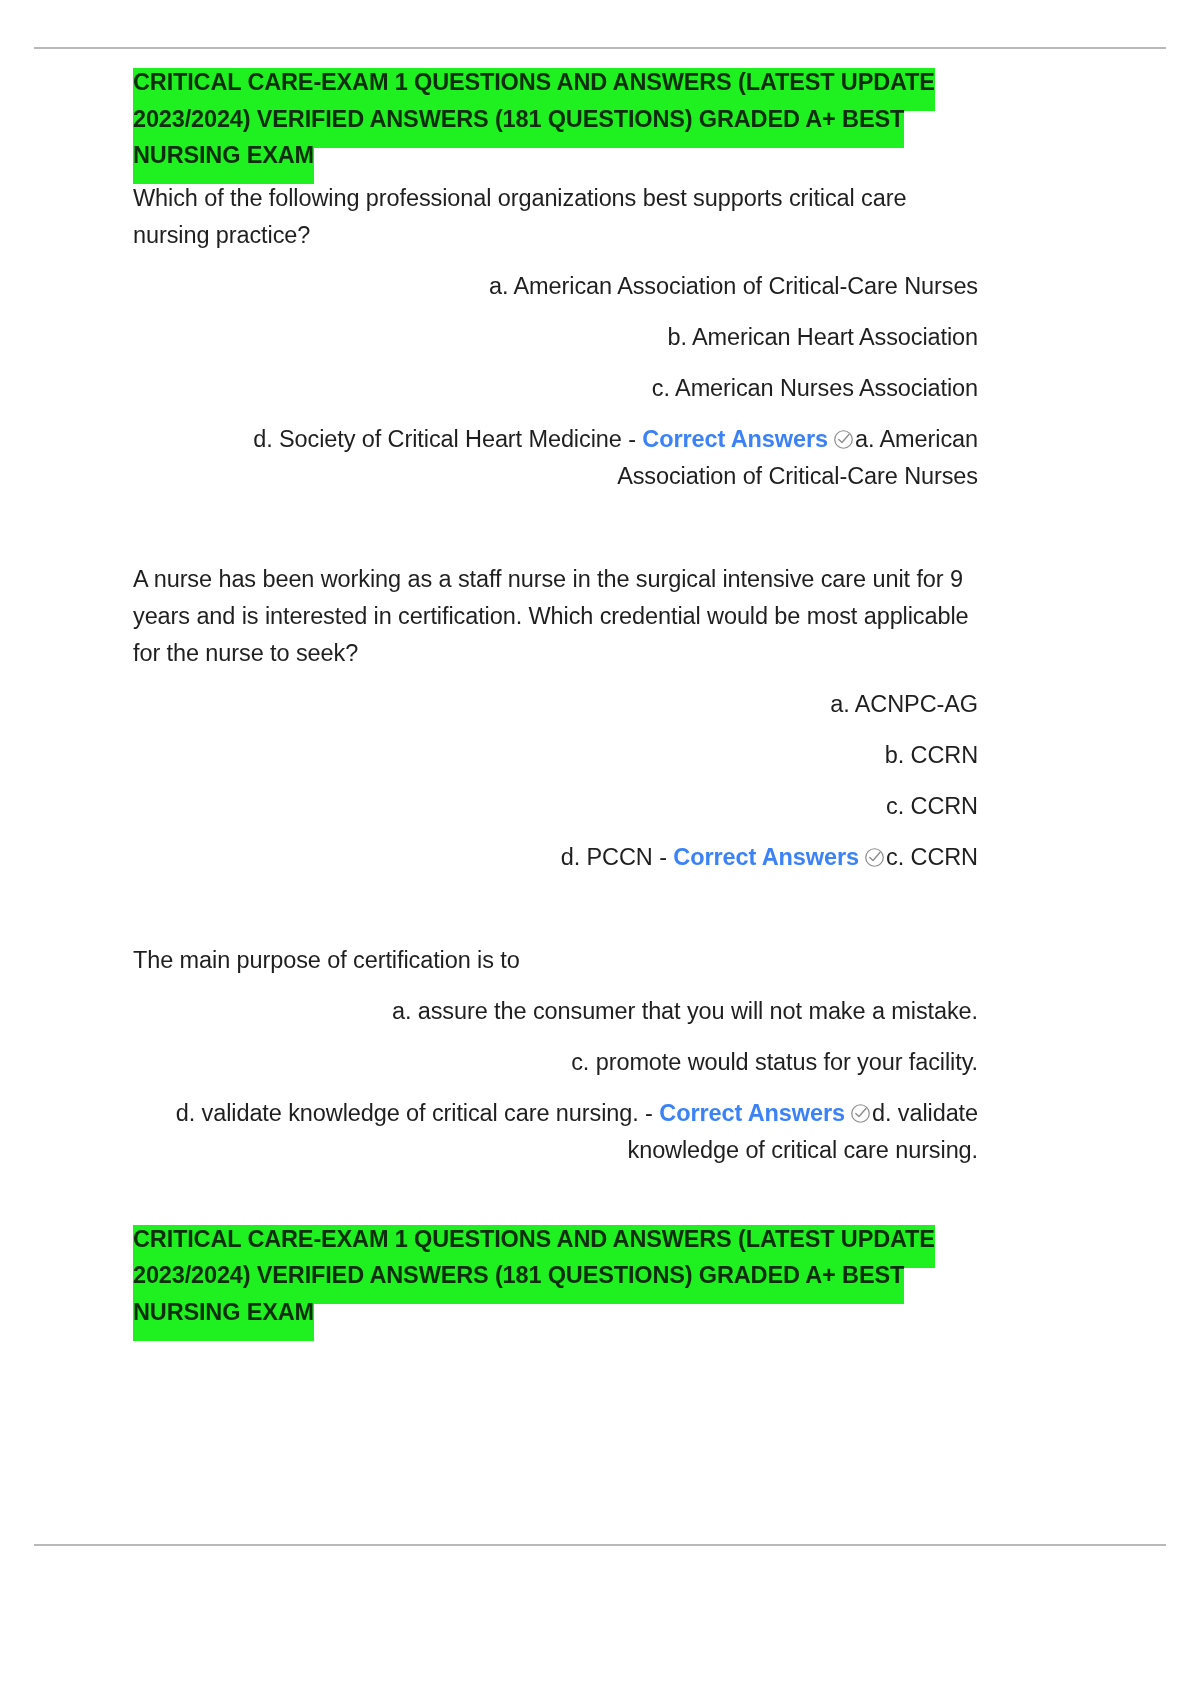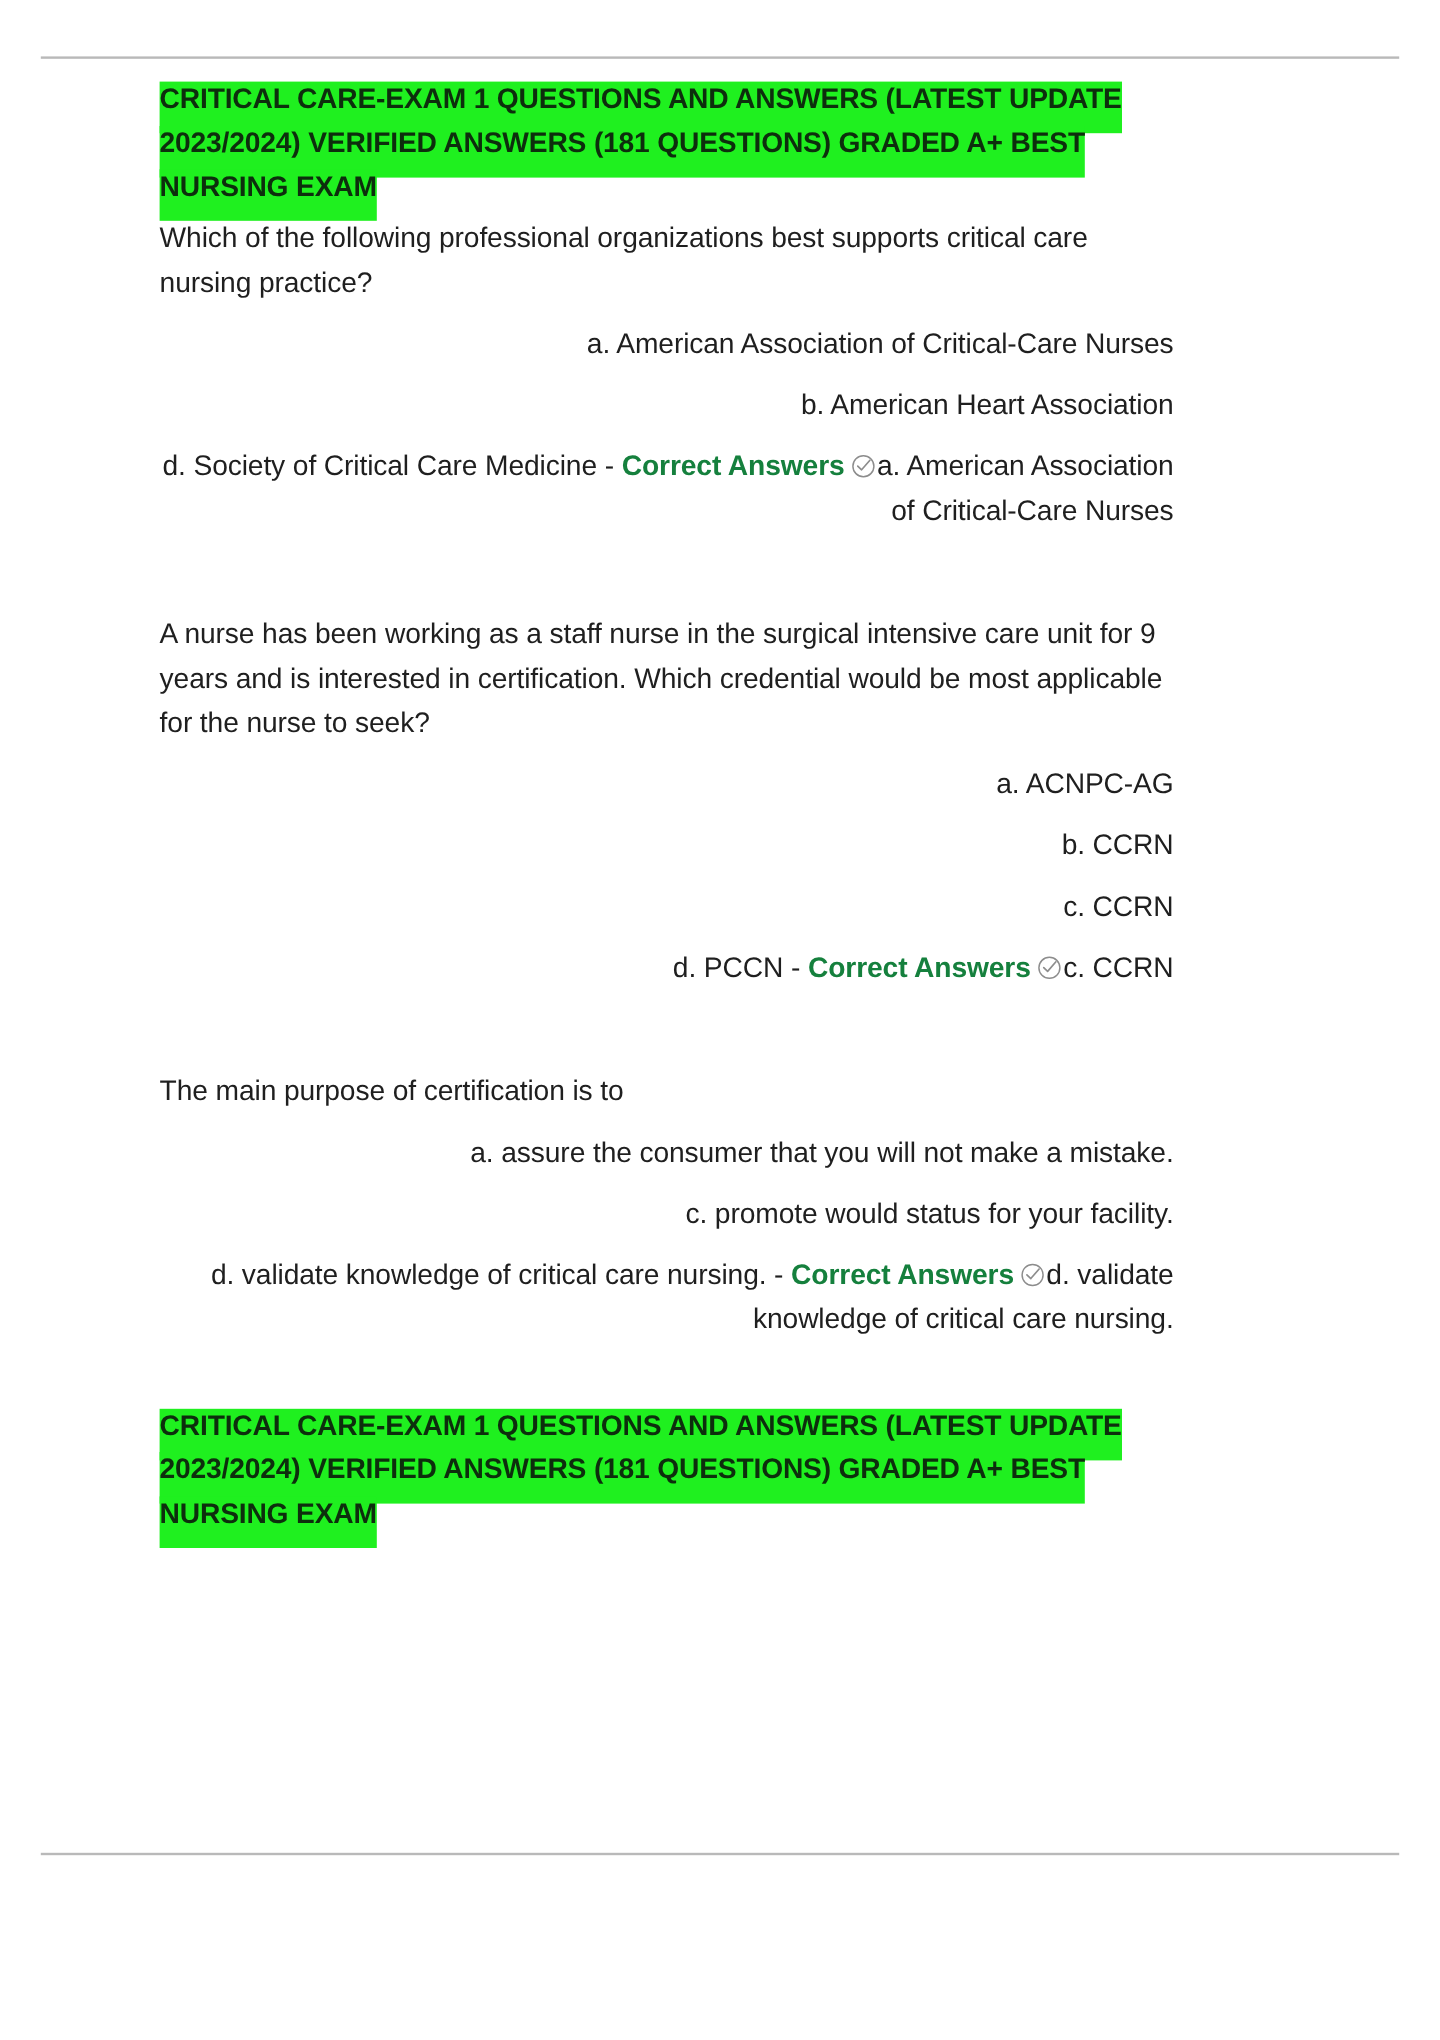--- a/index.html
+++ b/index.html
@@ -67,21 +67,21 @@
   }
   .q-stem { margin-bottom: 14px; }
   .opt { margin-bottom: 14px; text-align: right; }
   .opt:last-child { margin-bottom: 0; }
 
   .block { margin-bottom: 0; }
   .gap-lg { height: 66px; }
   .gap-bottom { height: 52px; }
 
   .correct {
-    color: #15803d;
+    color: #3b82f6;
     font-weight: bold;
   }
 
   .check-icon {
     display: inline-block;
     width: 21px;
     height: 21px;
     vertical-align: -3px;
     margin: 0 1px 0 5px;
   }
@@ -100,21 +100,22 @@
     <h1 class="hl-title">
       <span class="seg">CRITICAL CARE-EXAM 1 QUESTIONS AND ANSWERS (LATEST UPDATE</span><br>
       <span class="seg">2023/2024) VERIFIED ANSWERS (181 QUESTIONS) GRADED A+ BEST</span><br>
       <span class="seg">NURSING EXAM</span>
     </h1>
 
     <div class="block">
       <p class="q-stem">Which of the following professional organizations best supports critical care nursing practice?</p>
       <p class="opt">a. American Association of Critical-Care Nurses</p>
       <p class="opt">b. American Heart Association</p>
-      <p class="opt"><span>d. Society of Critical Care Medicine</span><span> - </span><span class="correct">Correct Answers</span><span class="check-icon"><svg viewBox="0 0 24 24" width="21" height="21">
+      <p class="opt">c. American Nurses Association</p>
+      <p class="opt"><span>d. Society of Critical Heart Medicine</span><span> - </span><span class="correct">Correct Answers</span><span class="check-icon"><svg viewBox="0 0 24 24" width="21" height="21">
               <circle cx="12" cy="12" r="10" fill="none" stroke="#8d8d8d" stroke-width="1.4"></circle>
               <path d="M6.6 11.9 L10.3 15.4 L18.2 6.3" fill="none" stroke="#8d8d8d" stroke-width="1.6" stroke-linecap="round" stroke-linejoin="round"></path>
             </svg></span><span>a. American Association of Critical-Care Nurses</span></p>
     </div>
 
     <div class="gap-lg"></div>
 
     <div class="block">
       <p class="q-stem">A nurse has been working as a staff nurse in the surgical intensive care unit for 9 years and is interested in certification. Which credential would be most applicable for the nurse to seek?</p>
       <p class="opt">a. ACNPC-AG</p>

